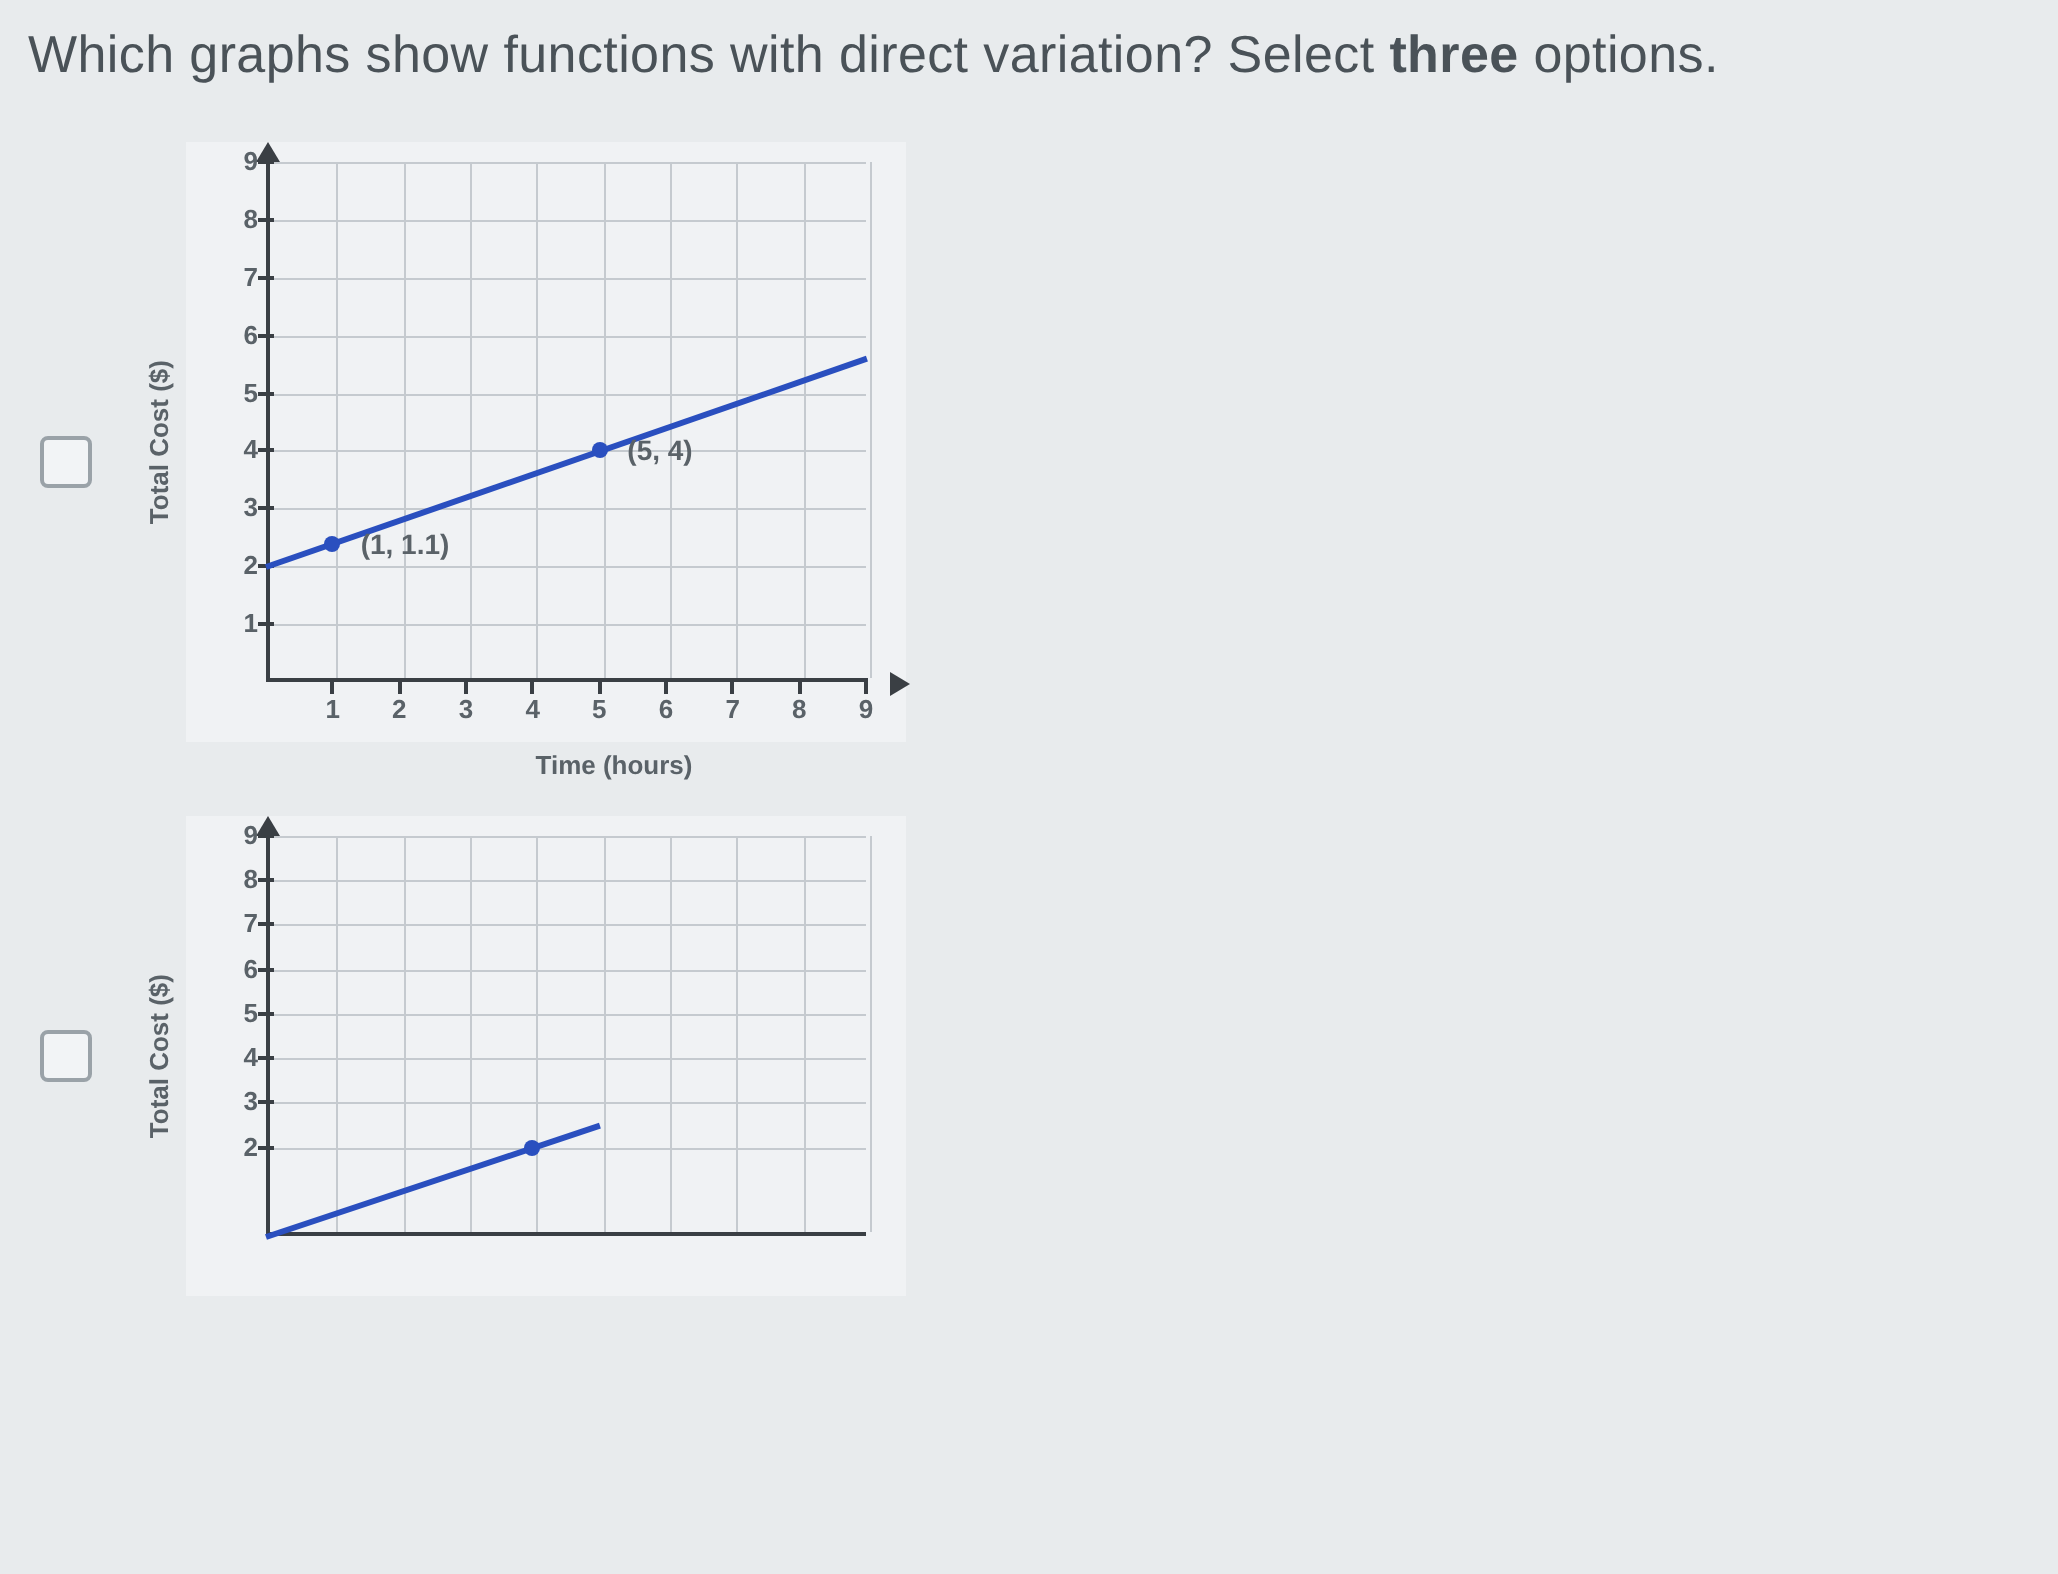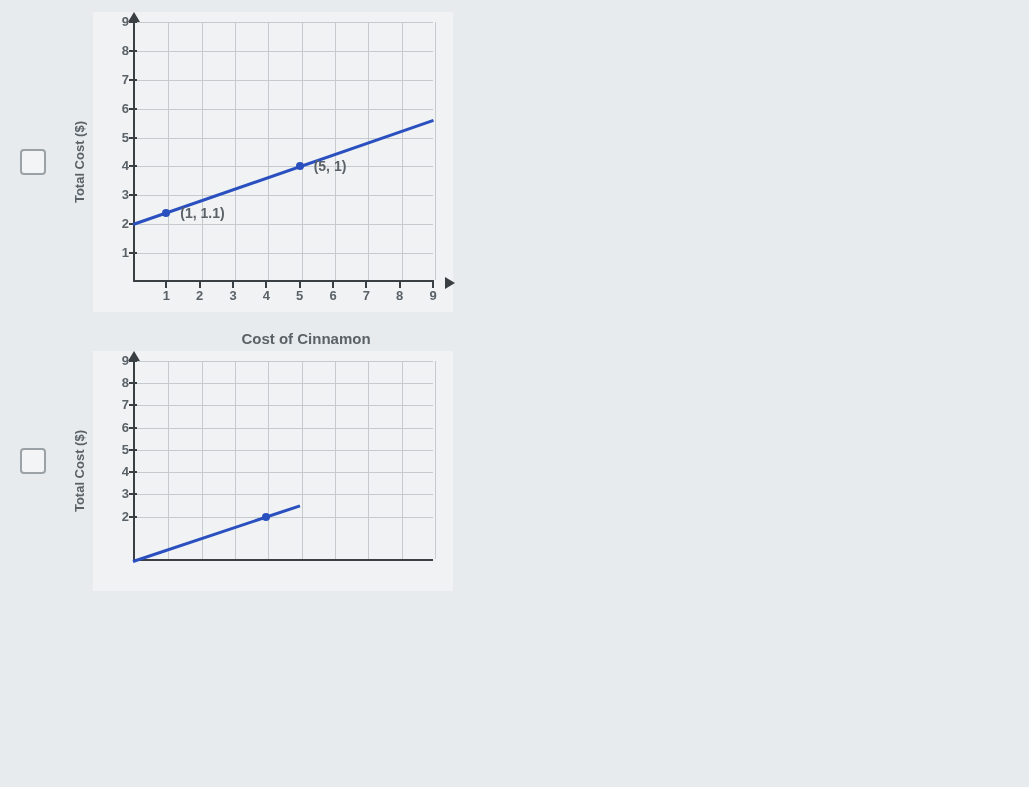--- a/index.html
+++ b/index.html
@@ -140,20 +140,23 @@
   font-weight: 600;
 }
 .chart2 .plot { height: 240px; }
 .chart2 .grid { height: 200px; }
 </style>
 </head>
 <body>
 
 <div class="page">
 
+  <div class="question">
+    <span>Which graphs show functions with direct variation? Select </span><b>three</b><span> options.</span>
+  </div>
 
   <div class="option-row">
     <div class="checkbox"></div>
     <div class="chartbox">
       <div class="plot-wrap">
         <div class="ylabel">Total Cost ($)</div>
         <div class="plot" id="plot0">
           <div class="arrow-y"></div>
           <div class="grid" id="grid0">
               <div class="hline" style="top: 231.111px;"></div>
@@ -209,30 +212,30 @@
             <div class="tick-mark-x" style="left: 272.333px;"></div>
             <div class="xtick" style="left: 266.333px;">7</div>
             <div class="tick-mark-x" style="left: 305.667px;"></div>
             <div class="xtick" style="left: 299.667px;">8</div>
             <div class="tick-mark-x" style="left: 339px;"></div>
             <div class="xtick" style="left: 333px;">9</div>
             <div class="dataline" style="left: 40px; top: 210.722px; width: 317.515px; transform: rotate(-19.1197deg);"></div>
             <div class="datapoint" style="left: 73.3333px; top: 200.667px;"></div>
             <div class="ptlabel" style="left: 87.3333px; top: 192.667px;">(1, 1.1)</div>
             <div class="datapoint" style="left: 206.667px; top: 154.444px;"></div>
-            <div class="ptlabel" style="left: 220.667px; top: 146.444px;">(5, 1)</div>
+            <div class="ptlabel" style="left: 220.667px; top: 146.444px;">(5, 4)</div>
           </div>
       </div>
+      <div class="xlabel">Time (hours)</div>
     </div>
   </div>
 
   <div class="option-row chart2">
     <div class="checkbox"></div>
     <div class="chartbox">
-      <div class="chart-title">Cost of Cinnamon</div>
       <div class="plot-wrap">
         <div class="ylabel">Total Cost ($)</div>
         <div class="plot" id="plot1">
           <div class="arrow-y"></div>
           <div class="grid" id="grid1">
               <div class="hline" style="top: 155.556px;"></div>
               <div class="hline" style="top: 133.333px;"></div>
               <div class="hline" style="top: 111.111px;"></div>
               <div class="hline" style="top: 88.8889px;"></div>
               <div class="hline" style="top: 66.6667px;"></div>

